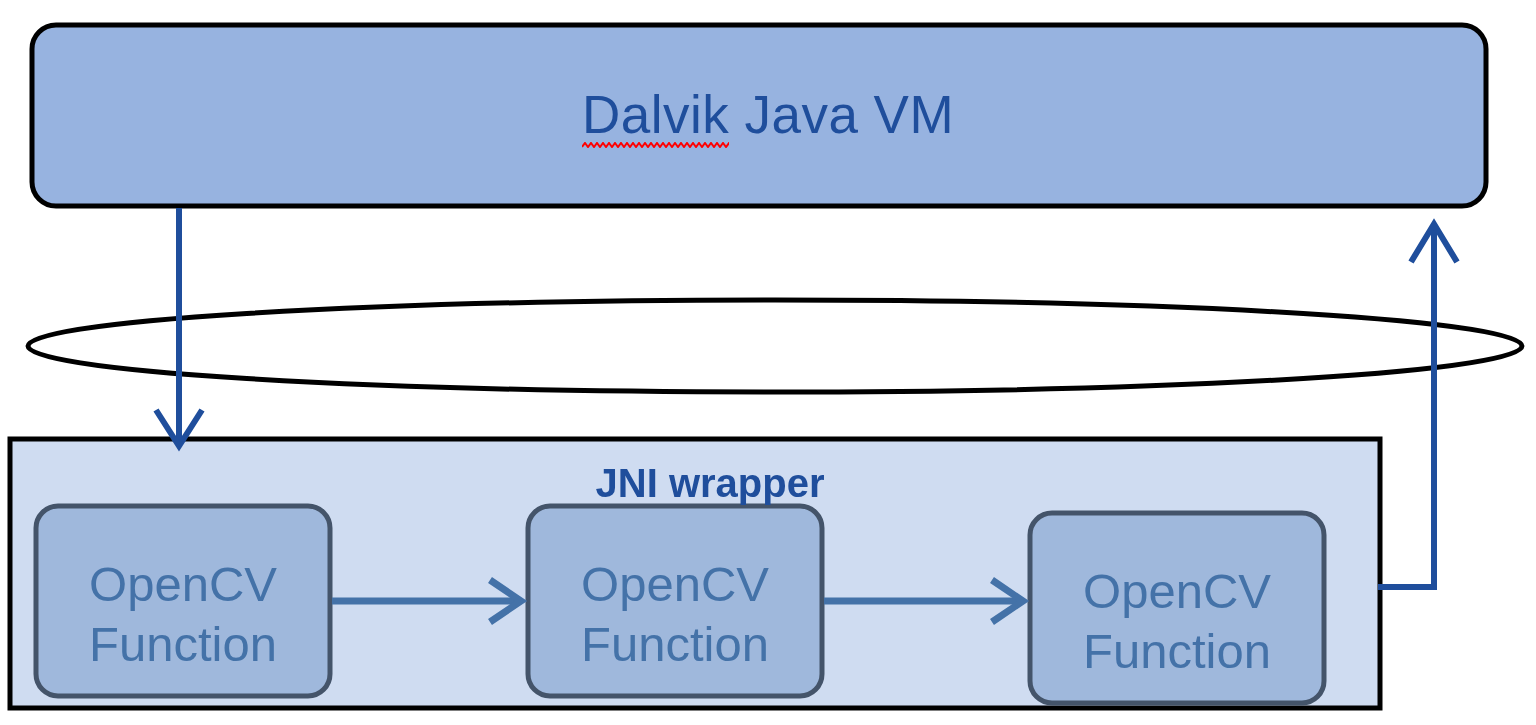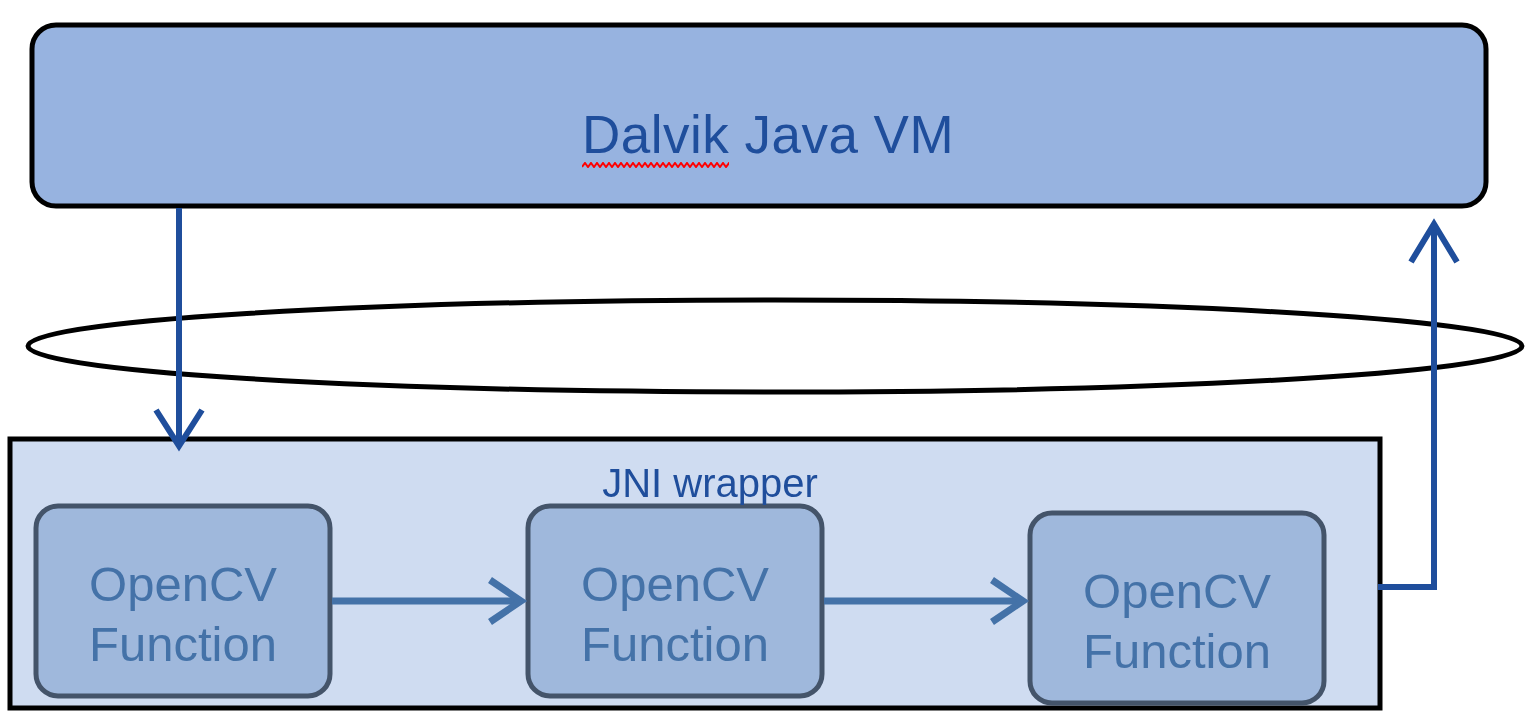--- a/index.html
+++ b/index.html
@@ -34,38 +34,38 @@
     top: 84px;
     width: 1536px;
     text-align: center;
     font-size: 53px;
     color: #1F4E9C;
     letter-spacing: 0.5px;
   }
   .spell-err {
     position: relative;
     display: inline-block;
-    margin-top: 20px;
   }
   .squiggle {
     position: absolute;
     left: 0;
     right: 0;
     bottom: -3px;
     height: 6px;
     overflow: hidden;
   }
   .squiggle svg { display: block; }
   #jni-title {
     left: 0;
     top: 461px;
     width: 1420px;
     text-align: center;
     font-size: 40px;
     color: #1F4E9C;
+    font-weight: bold;
   }
   .fn-label {
     position: absolute;
     text-align: center;
     font-size: 49px;
     line-height: 1.22;
     color: #4472A8;
     white-space: pre-line;
   }
 </style>

